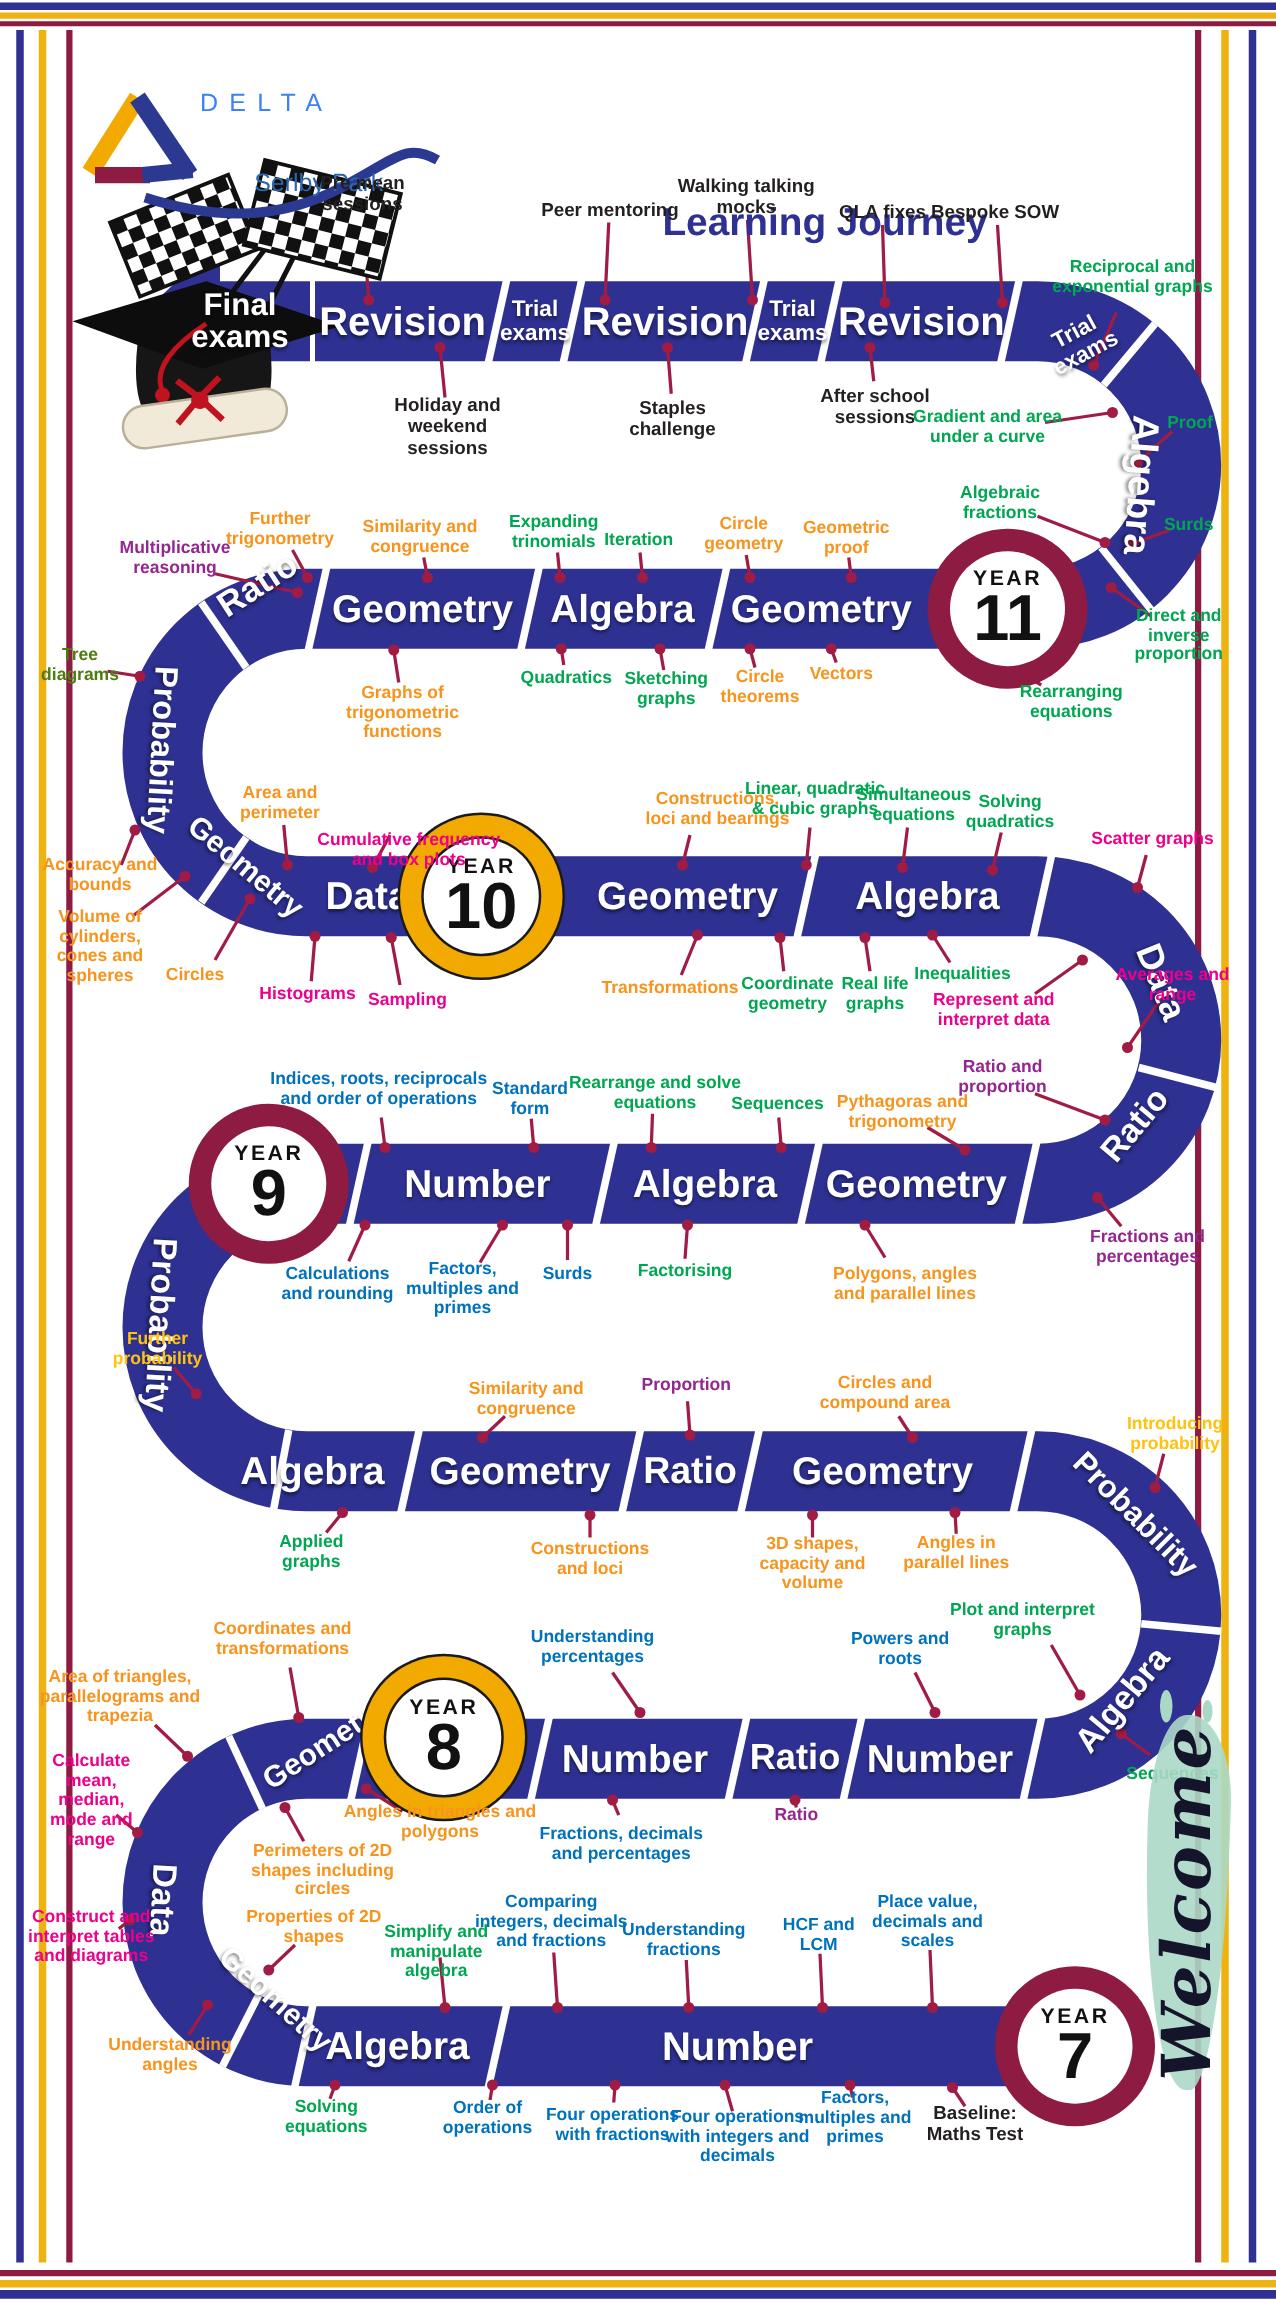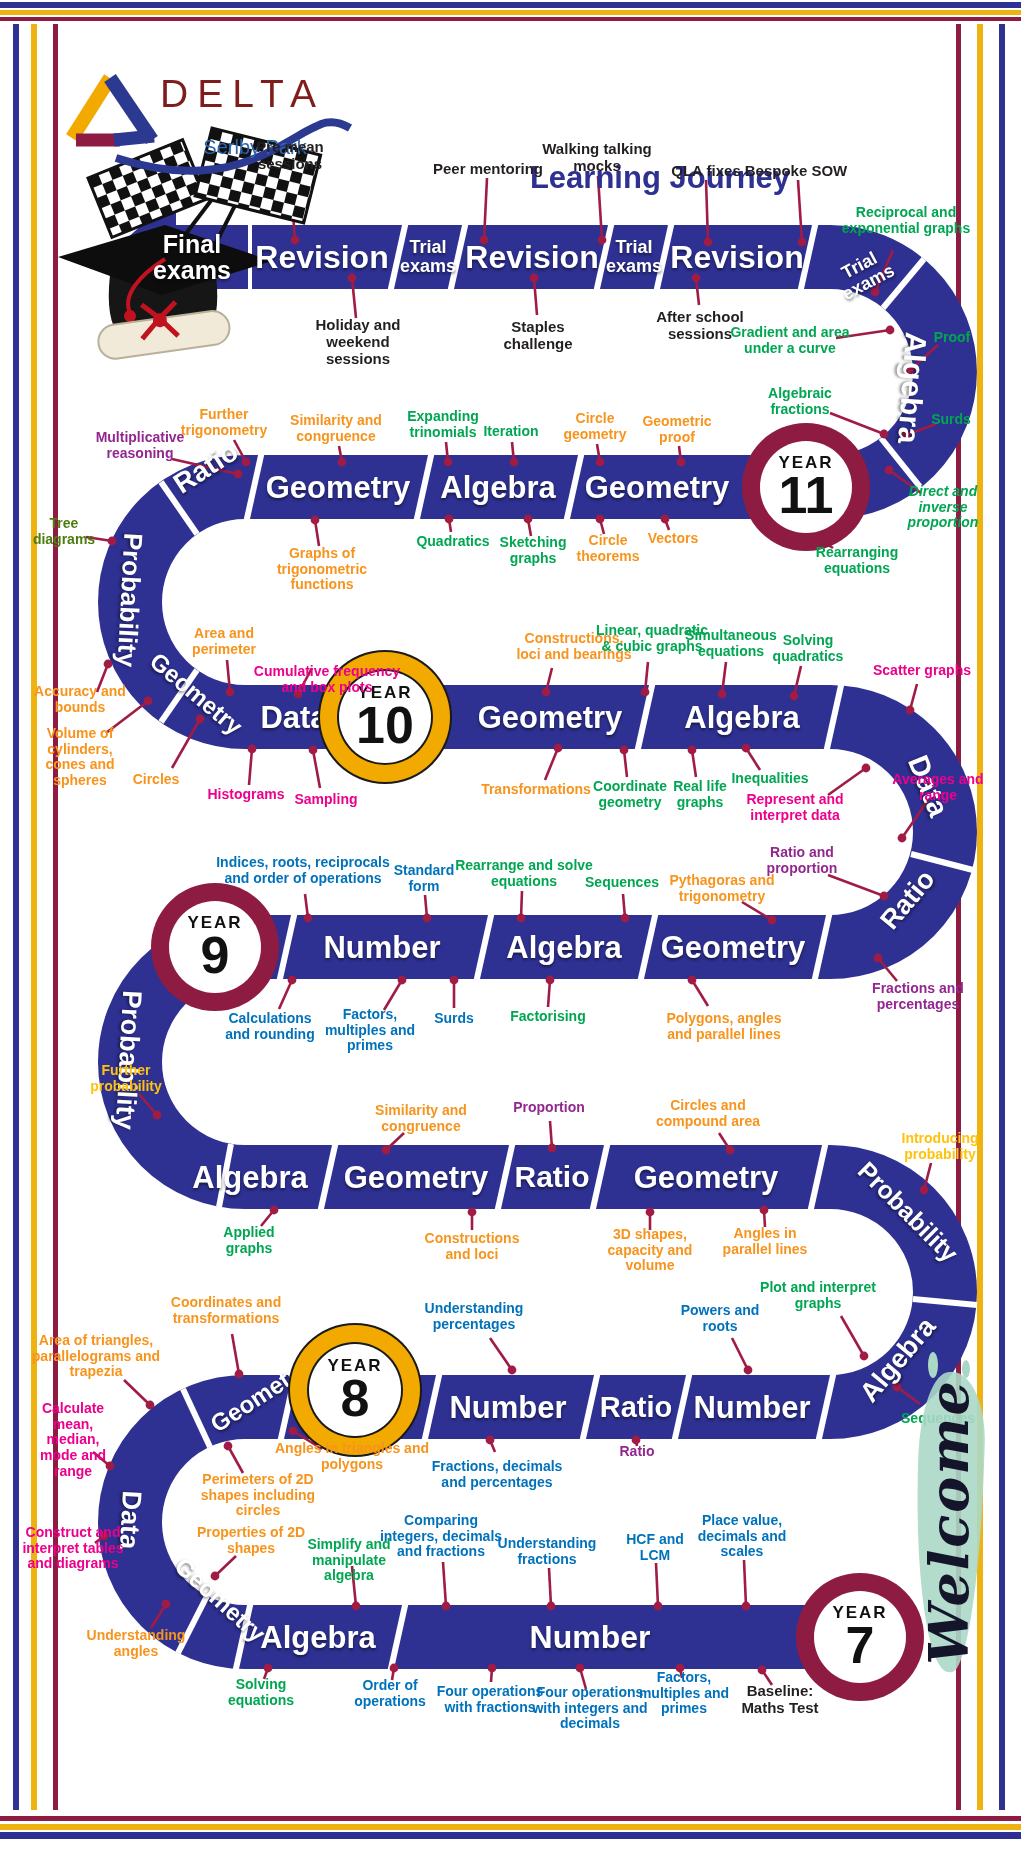--- a/index.html
+++ b/index.html
@@ -6,21 +6,21 @@
   .canvas{position:relative;width:1021px;height:1852px;background:#fff;overflow:hidden;
           font-family:"Liberation Sans",sans-serif;margin:0 auto;}
   .stripe{position:absolute;}
   svg.layer{position:absolute;left:0;top:0;}
   
   .title{position:absolute;left:340px;top:78px;width:640px;text-align:center;
          font-size:66px;font-weight:bold;color:#2e3192;letter-spacing:1px;
          text-shadow:2px 2px 0 rgba(40,40,40,.25);}
   .subtitle{position:absolute;left:340px;top:160px;width:640px;text-align:center;
          font-size:31px;font-weight:bold;color:#2e3192;}
-  .brand{position:absolute;left:160px;top:72px;font-size:39px;color:#7f1d1d;
+  .brand{position:absolute;left:160px;top:72px;font-size:20px;color:#3b82f6;
          letter-spacing:9px;font-weight:500;}
   .campus{position:absolute;left:180px;top:136px;width:150px;text-align:center;
          font-size:20px;color:#2b67b1;font-weight:500;}
   
   .seg{position:absolute;color:#fff;font-weight:bold;text-align:center;white-space:nowrap;
        text-shadow:0 2px 3px rgba(0,0,0,.5);transform:translate(-50%,-50%);line-height:1.0;}
   .seg.wrap{white-space:normal;line-height:1.05;}
   .topic{position:absolute;font-weight:bold;font-size:14px;line-height:1.12;text-align:center;
          transform:translate(-50%,-50%);}
   .topic.black{font-size:15px;}
@@ -414,21 +414,21 @@
       <div class="topic black" style="left: 706px; top: 171px; width: 80px; color: rgb(35, 31, 32);">QLA fixes</div>
       <div class="topic black" style="left: 796px; top: 171px; width: 120px; color: rgb(35, 31, 32);">Bespoke SOW</div>
       <div class="topic black" style="left: 358px; top: 342px; width: 115px; color: rgb(35, 31, 32);">Holiday and weekend sessions</div>
       <div class="topic black" style="left: 538px; top: 336px; width: 95px; color: rgb(35, 31, 32);">Staples challenge</div>
       <div class="topic black" style="left: 700px; top: 326px; width: 105px; color: rgb(35, 31, 32);">After school sessions</div>
       <div class="topic" style="left: 906px; top: 221px; width: 145px; color: rgb(0, 166, 81);">Reciprocal and exponential graphs</div>
       <div class="topic" style="left: 952px; top: 338px; width: 60px; color: rgb(0, 166, 81);">Proof</div>
       <div class="topic" style="left: 790px; top: 341px; width: 150px; color: rgb(0, 166, 81);">Gradient and area under a curve</div>
       <div class="topic" style="left: 800px; top: 402px; width: 110px; color: rgb(0, 166, 81);">Algebraic fractions</div>
       <div class="topic" style="left: 951px; top: 420px; width: 60px; color: rgb(0, 166, 81);">Surds</div>
-      <div class="topic" style="left: 943px; top: 508px; width: 115px; color: rgb(0, 166, 81); font-style: italic;">Direct and inverse proportion</div>
+      <div class="topic" style="left: 943px; top: 508px; width: 115px; color: rgb(0, 166, 81);">Direct and inverse proportion</div>
       <div class="topic" style="left: 857px; top: 561px; width: 130px; color: rgb(0, 166, 81);">Rearranging equations</div>
       <div class="topic" style="left: 140px; top: 446px; width: 125px; color: rgb(146, 39, 143);">Multiplicative reasoning</div>
       <div class="topic" style="left: 224px; top: 423px; width: 115px; color: rgb(247, 148, 29);">Further trigonometry</div>
       <div class="topic" style="left: 336px; top: 429px; width: 125px; color: rgb(247, 148, 29);">Similarity and congruence</div>
       <div class="topic" style="left: 443px; top: 425px; width: 105px; color: rgb(0, 166, 81);">Expanding trinomials</div>
       <div class="topic" style="left: 511px; top: 432px; width: 80px; color: rgb(0, 166, 81);">Iteration</div>
       <div class="topic" style="left: 595px; top: 427px; width: 90px; color: rgb(247, 148, 29);">Circle geometry</div>
       <div class="topic" style="left: 677px; top: 430px; width: 95px; color: rgb(247, 148, 29);">Geometric proof</div>
       <div class="topic" style="left: 322px; top: 570px; width: 125px; color: rgb(247, 148, 29);">Graphs of trigonometric functions</div>
       <div class="topic" style="left: 453px; top: 542px; width: 90px; color: rgb(0, 166, 81);">Quadratics</div>

